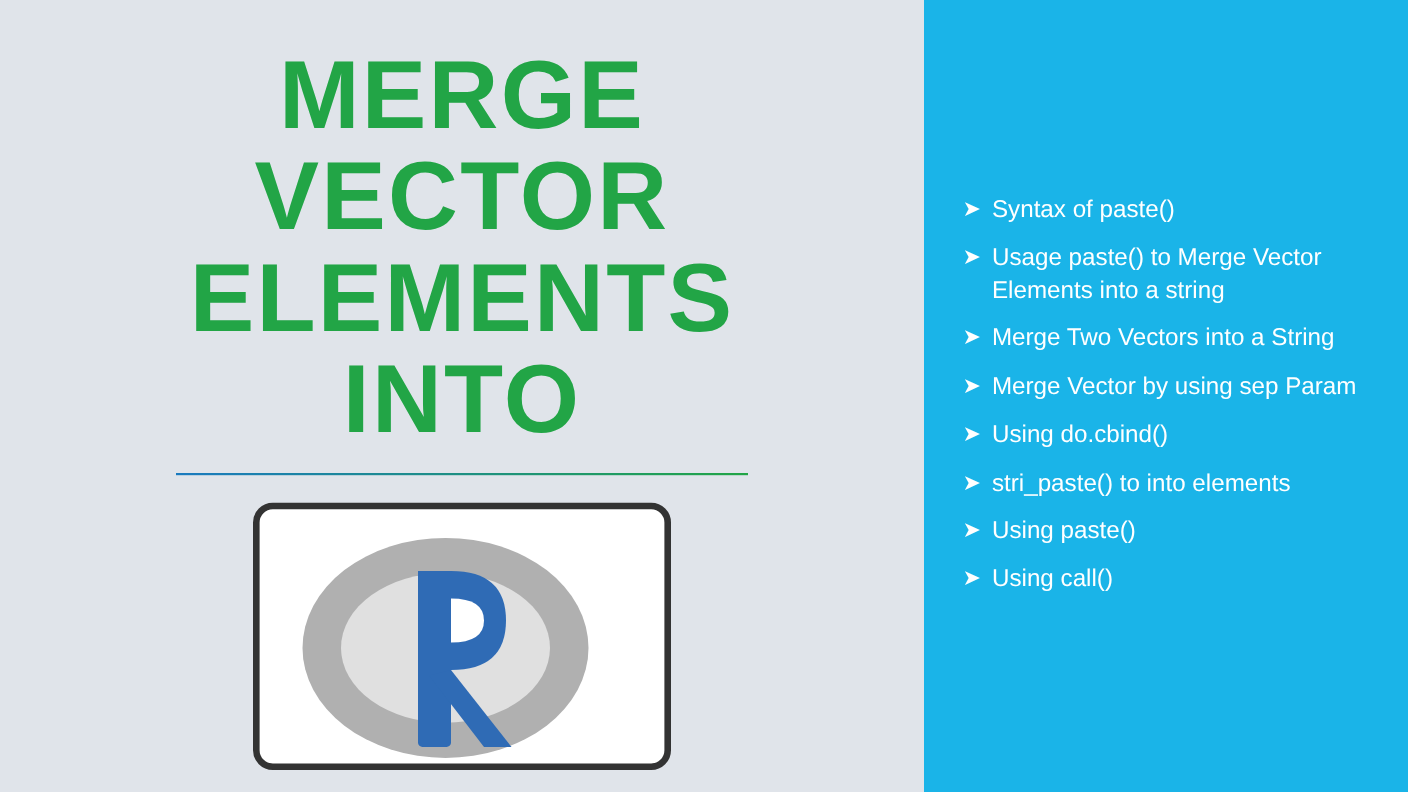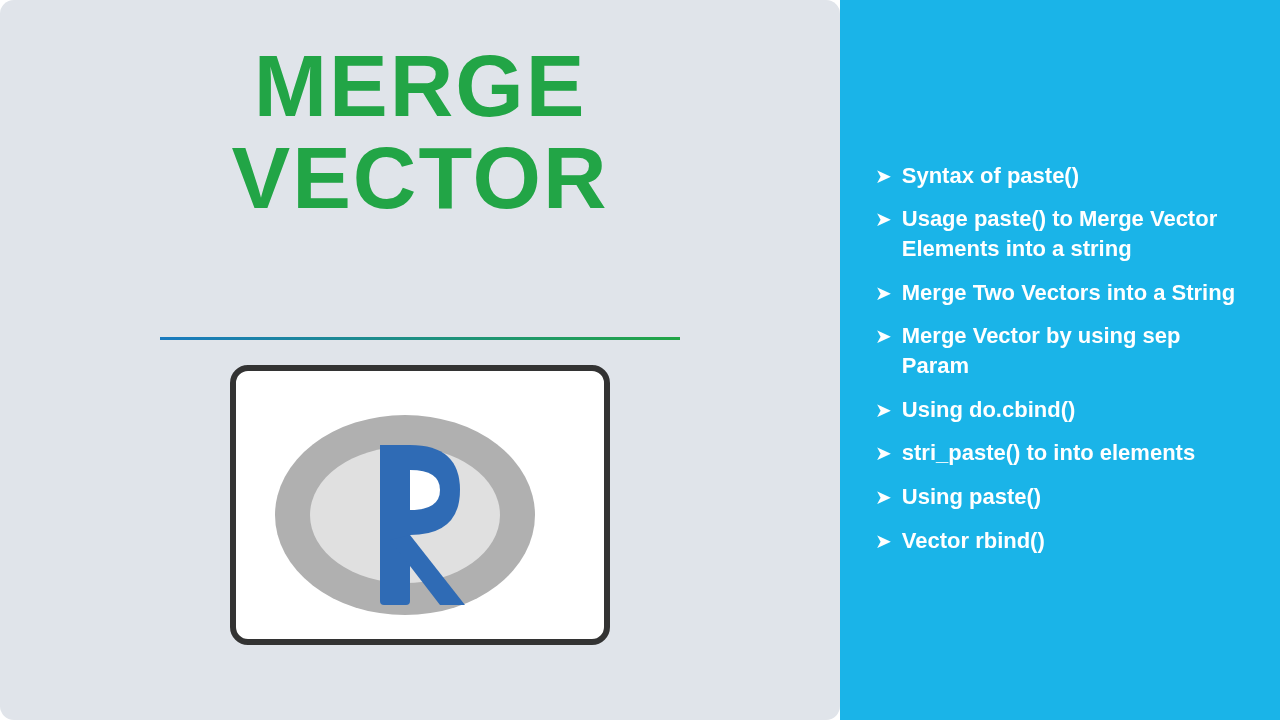--- a/index.html
+++ b/index.html
@@ -14,21 +14,20 @@
     .left-panel {
       width: 840px;
       height: 720px;
       background-color: #e0e4ea;
       display: flex;
       flex-direction: column;
       align-items: center;
       justify-content: flex-start;
       padding: 40px 60px 20px 60px;
       position: relative;
-      border-radius: 14px;
     }
 
     .main-title {
       font-size: 88px;
       font-weight: 900;
       color: #22a546;
       text-transform: uppercase;
       text-align: center;
       line-height: 1.05;
       letter-spacing: 2px;
@@ -91,30 +90,29 @@
     .bullet-arrow {
       color: white;
       font-size: 20px;
       margin-right: 10px;
       margin-top: 2px;
       flex-shrink: 0;
     }
 
     .bullet-text {
       flex: 1;
-      font-weight: bold;
     }
   </style>
 </head>
 <body>
 
 <div class="left-panel">
   <div class="main-title">
     <span>MERGE VECTOR</span><br>
-    <br>
+    <span>ELEMENTS INTO</span><br>
   </div>
 
   <div class="divider-line"></div>
 
   <div class="r-logo-container">
     <svg class="r-logo-svg" viewBox="0 0 320 240" xmlns="http://www.w3.org/2000/svg">
 
       <ellipse cx="145" cy="130" rx="130" ry="100" fill="#b0b0b0"></ellipse>
       <ellipse cx="145" cy="130" rx="95" ry="68" fill="#e0e0e0"></ellipse>
 
@@ -157,16 +155,16 @@
       <li>
         <span class="bullet-arrow">➤</span>
         <span class="bullet-text">stri_paste() to into elements</span>
       </li>
       <li>
         <span class="bullet-arrow">➤</span>
         <span class="bullet-text">Using paste()</span>
       </li>
       <li>
         <span class="bullet-arrow">➤</span>
-        <span class="bullet-text">Vector rbind()</span>
+        <span class="bullet-text">Using call()</span>
       </li>
     </ul>
 </div>
 
 </body></html>

